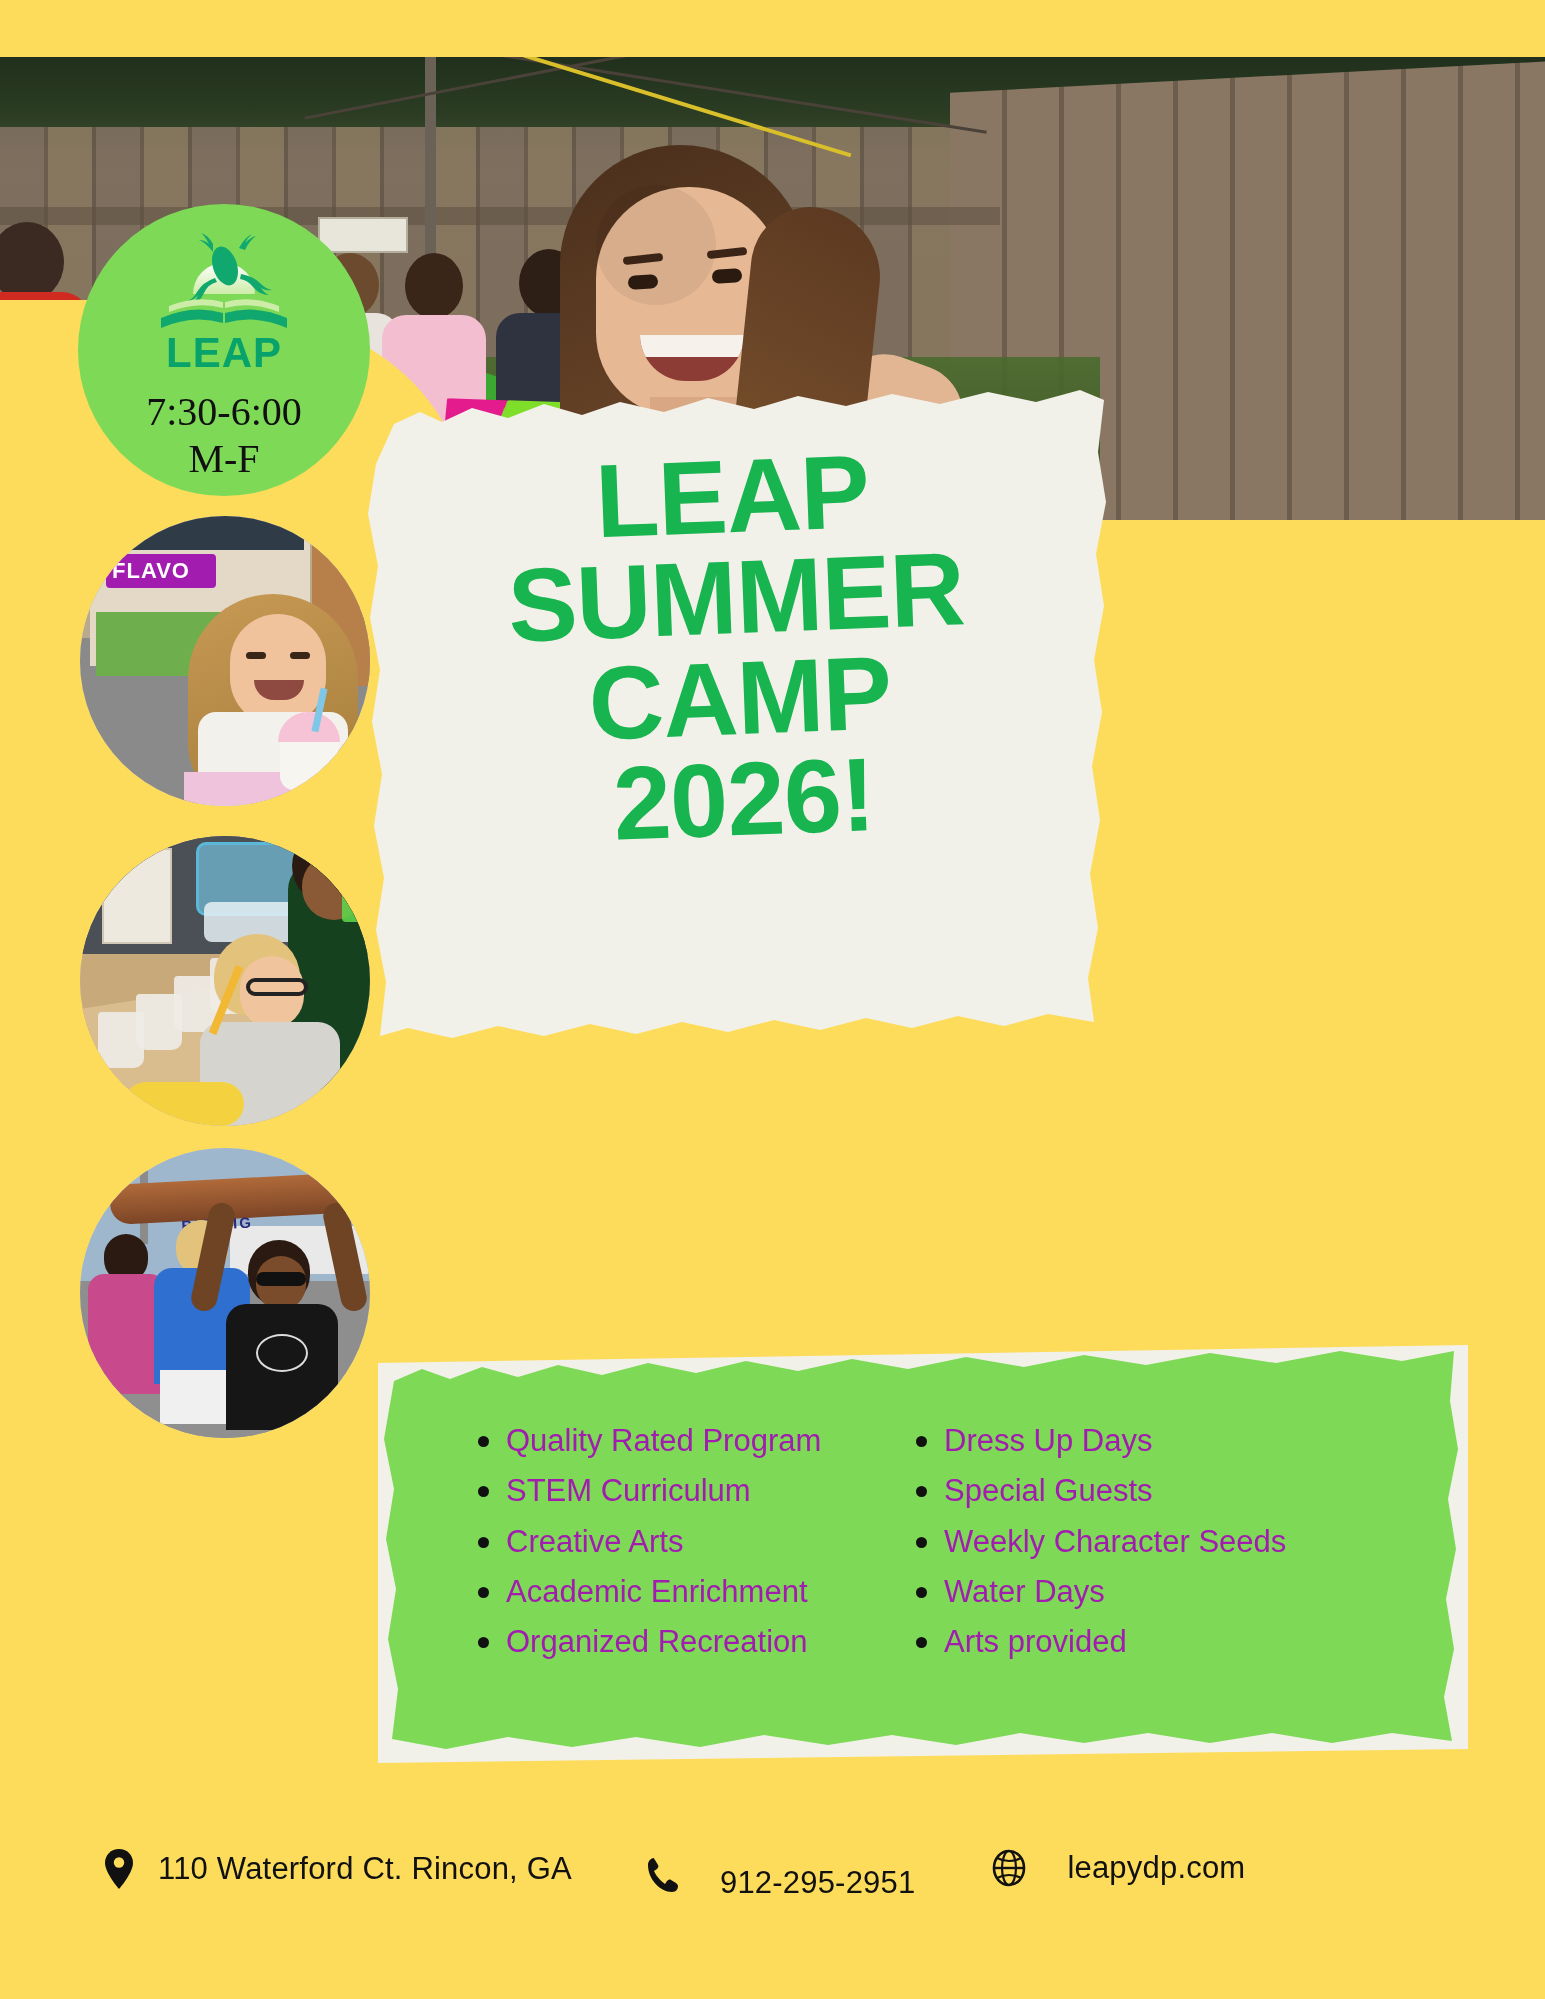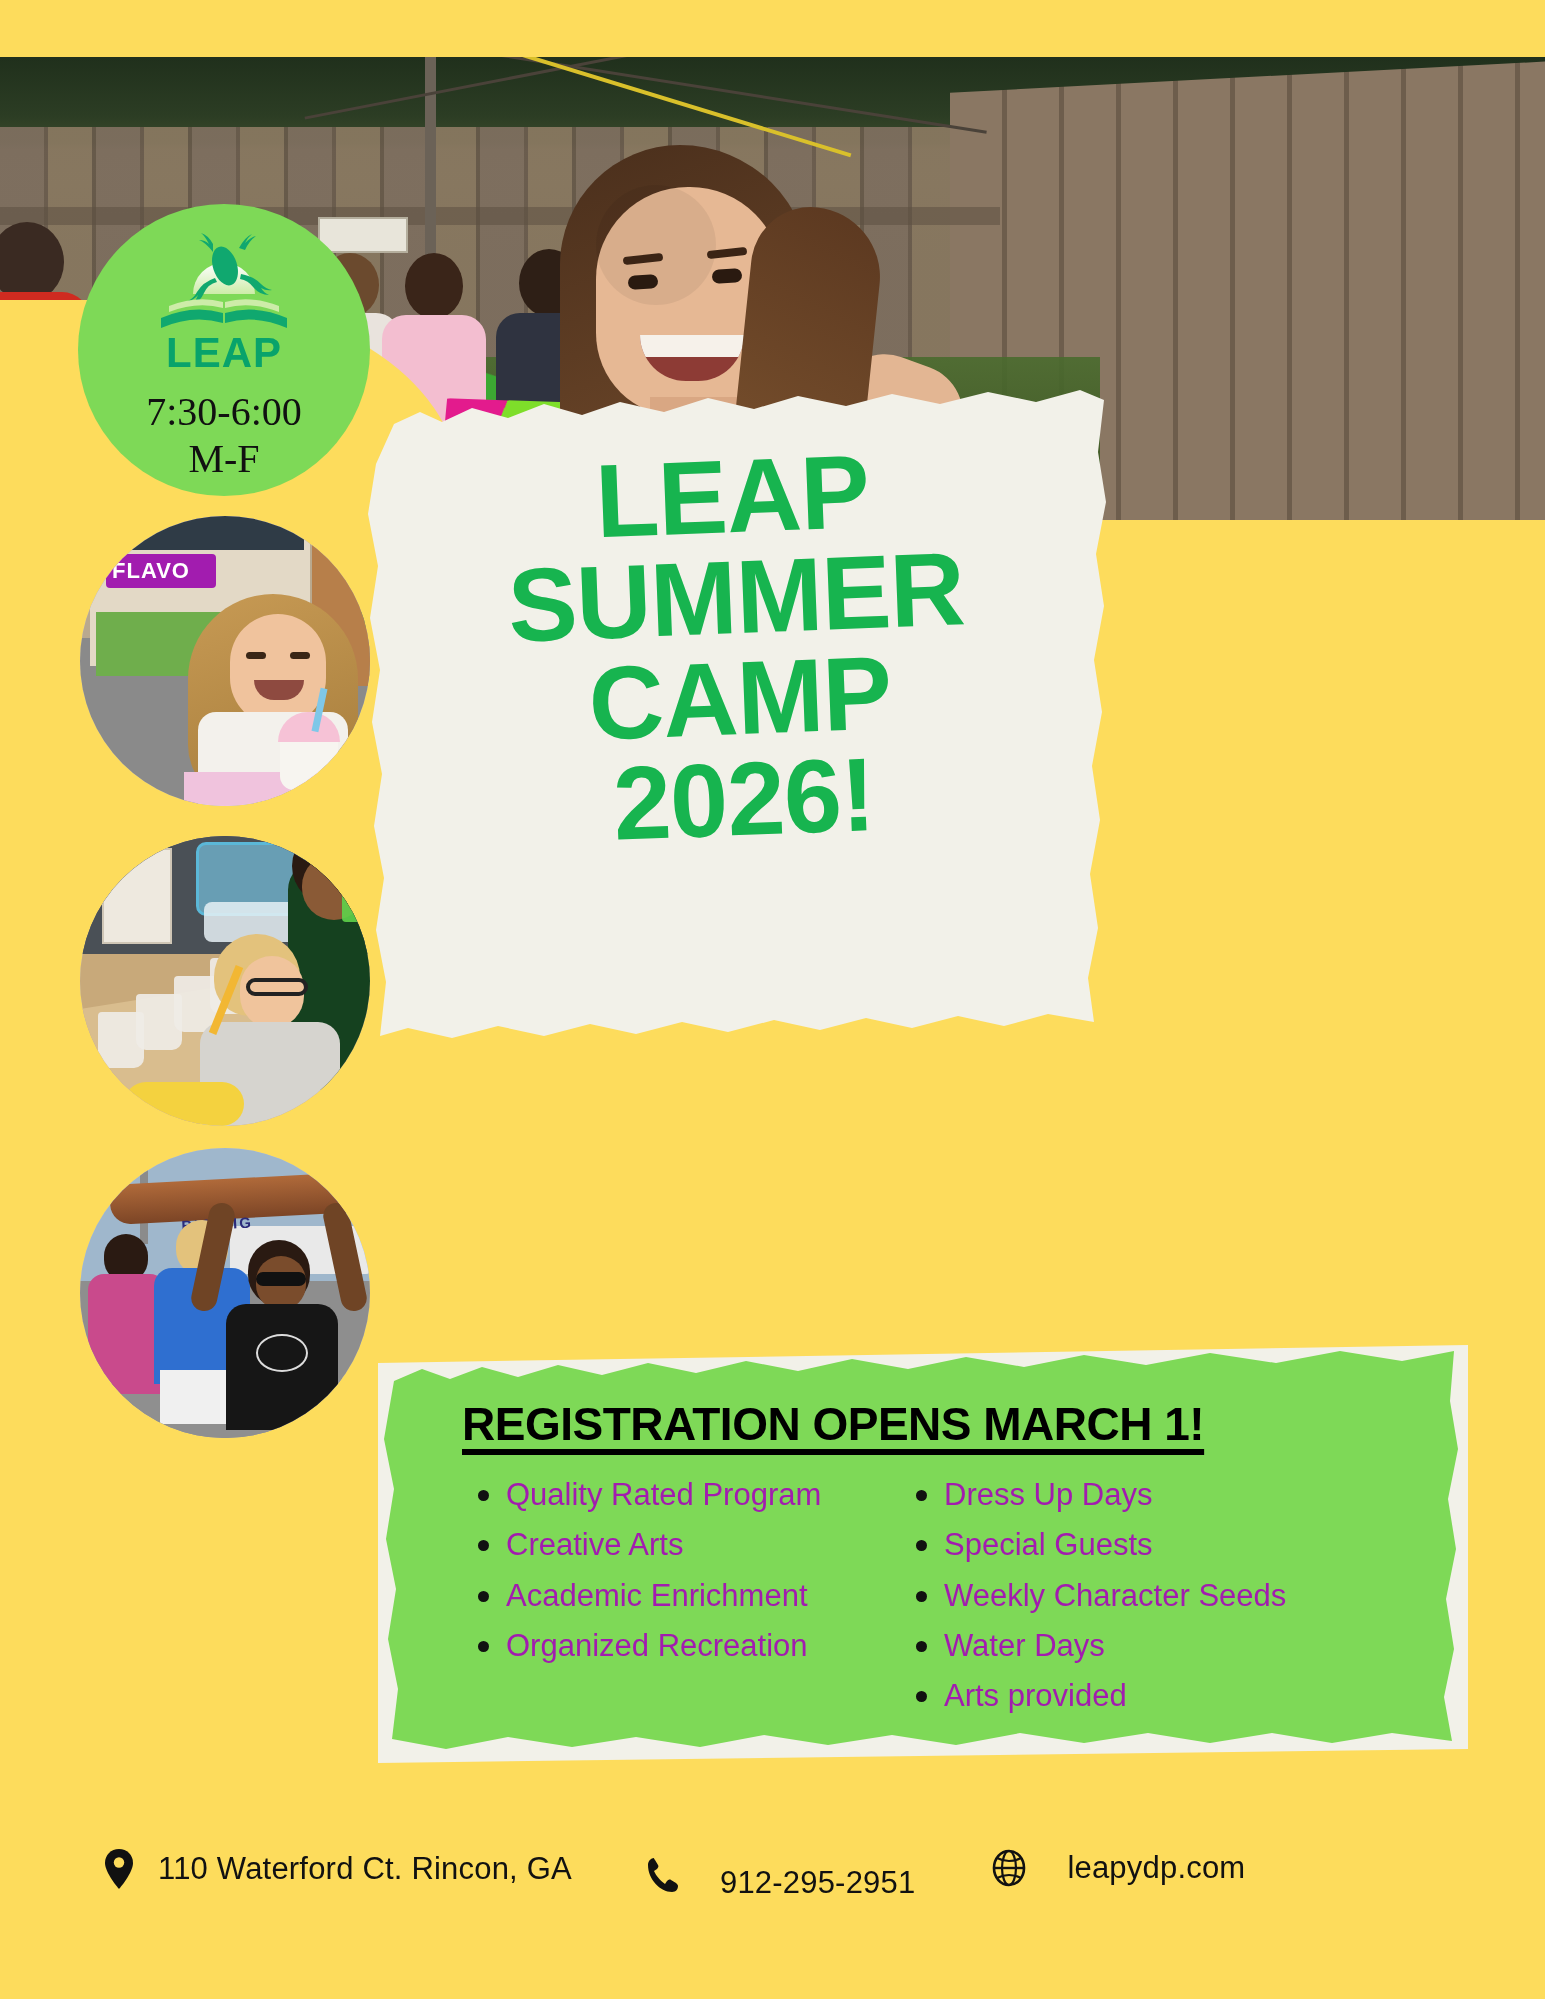--- a/index.html
+++ b/index.html
@@ -482,24 +482,24 @@
       M 16 36 L 44 24 L 72 34 L 104 22 L 140 32 L 180 20 L 224 30 L 270 18
       L 318 28 L 368 16 L 420 26 L 474 14 L 530 24 L 588 12 L 646 22 L 706 10
       L 768 20 L 832 8 L 898 18 L 962 6 L 1024 16 L 1076 6
       L 1072 56 L 1080 104 L 1070 154 L 1078 204 L 1068 254 L 1076 304 L 1066 352 L 1074 396
       L 1014 388 L 954 398 L 894 388 L 832 398 L 770 388 L 706 398 L 642 388
       L 578 400 L 514 390 L 450 400 L 386 390 L 322 402 L 258 392 L 194 402
       L 130 392 L 68 404 L 14 394
       L 20 344 L 10 294 L 18 244 L 8 194 L 16 144 L 6 94 Z"></path>
   </svg>
   <div class="reg-inner">
-    <div class="reg-title">REGISTRATION OPENS MARCH 1!</div>
     <div class="reg-cols">
       <ul class="col-left">
         <li>Quality Rated Program</li>
+        <li>STEM Curriculum</li>
         <li>Creative Arts</li>
         <li>Academic Enrichment</li>
         <li>Organized Recreation</li>
       </ul>
       <ul class="col-right">
         <li>Dress Up Days</li>
         <li>Special Guests</li>
         <li>Weekly Character Seeds</li>
         <li>Water Days</li>
         <li>Arts provided</li>

